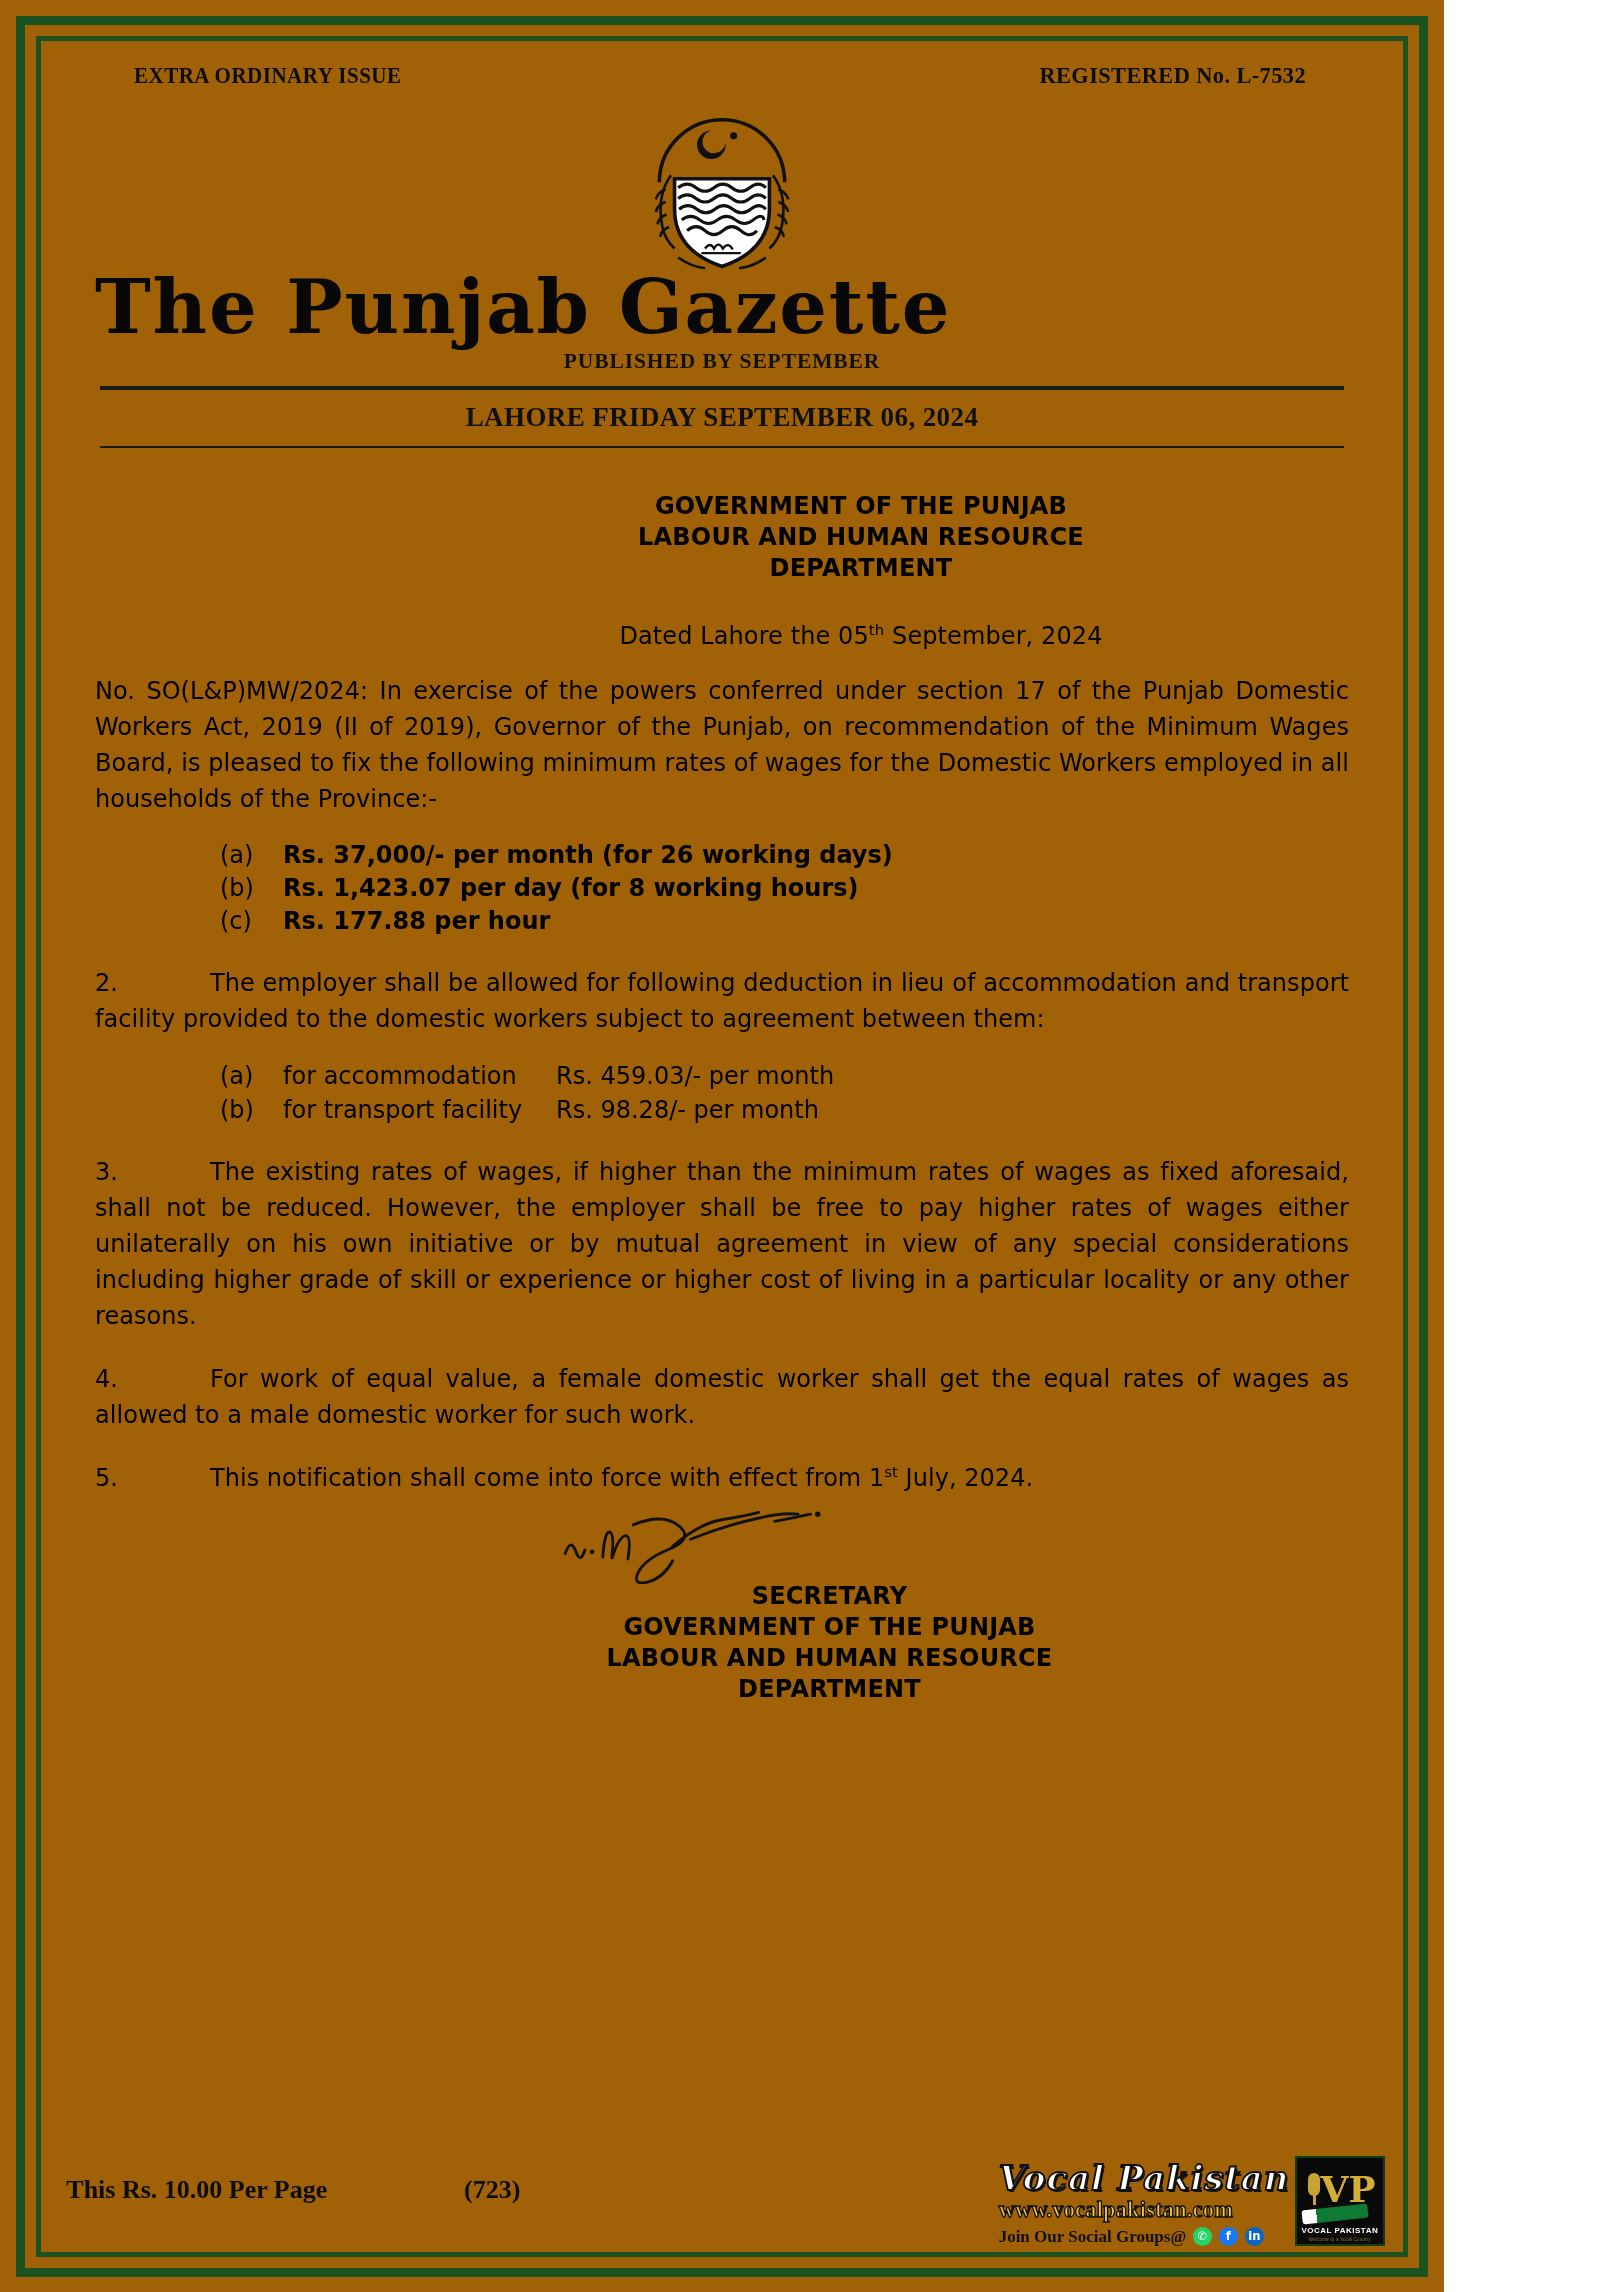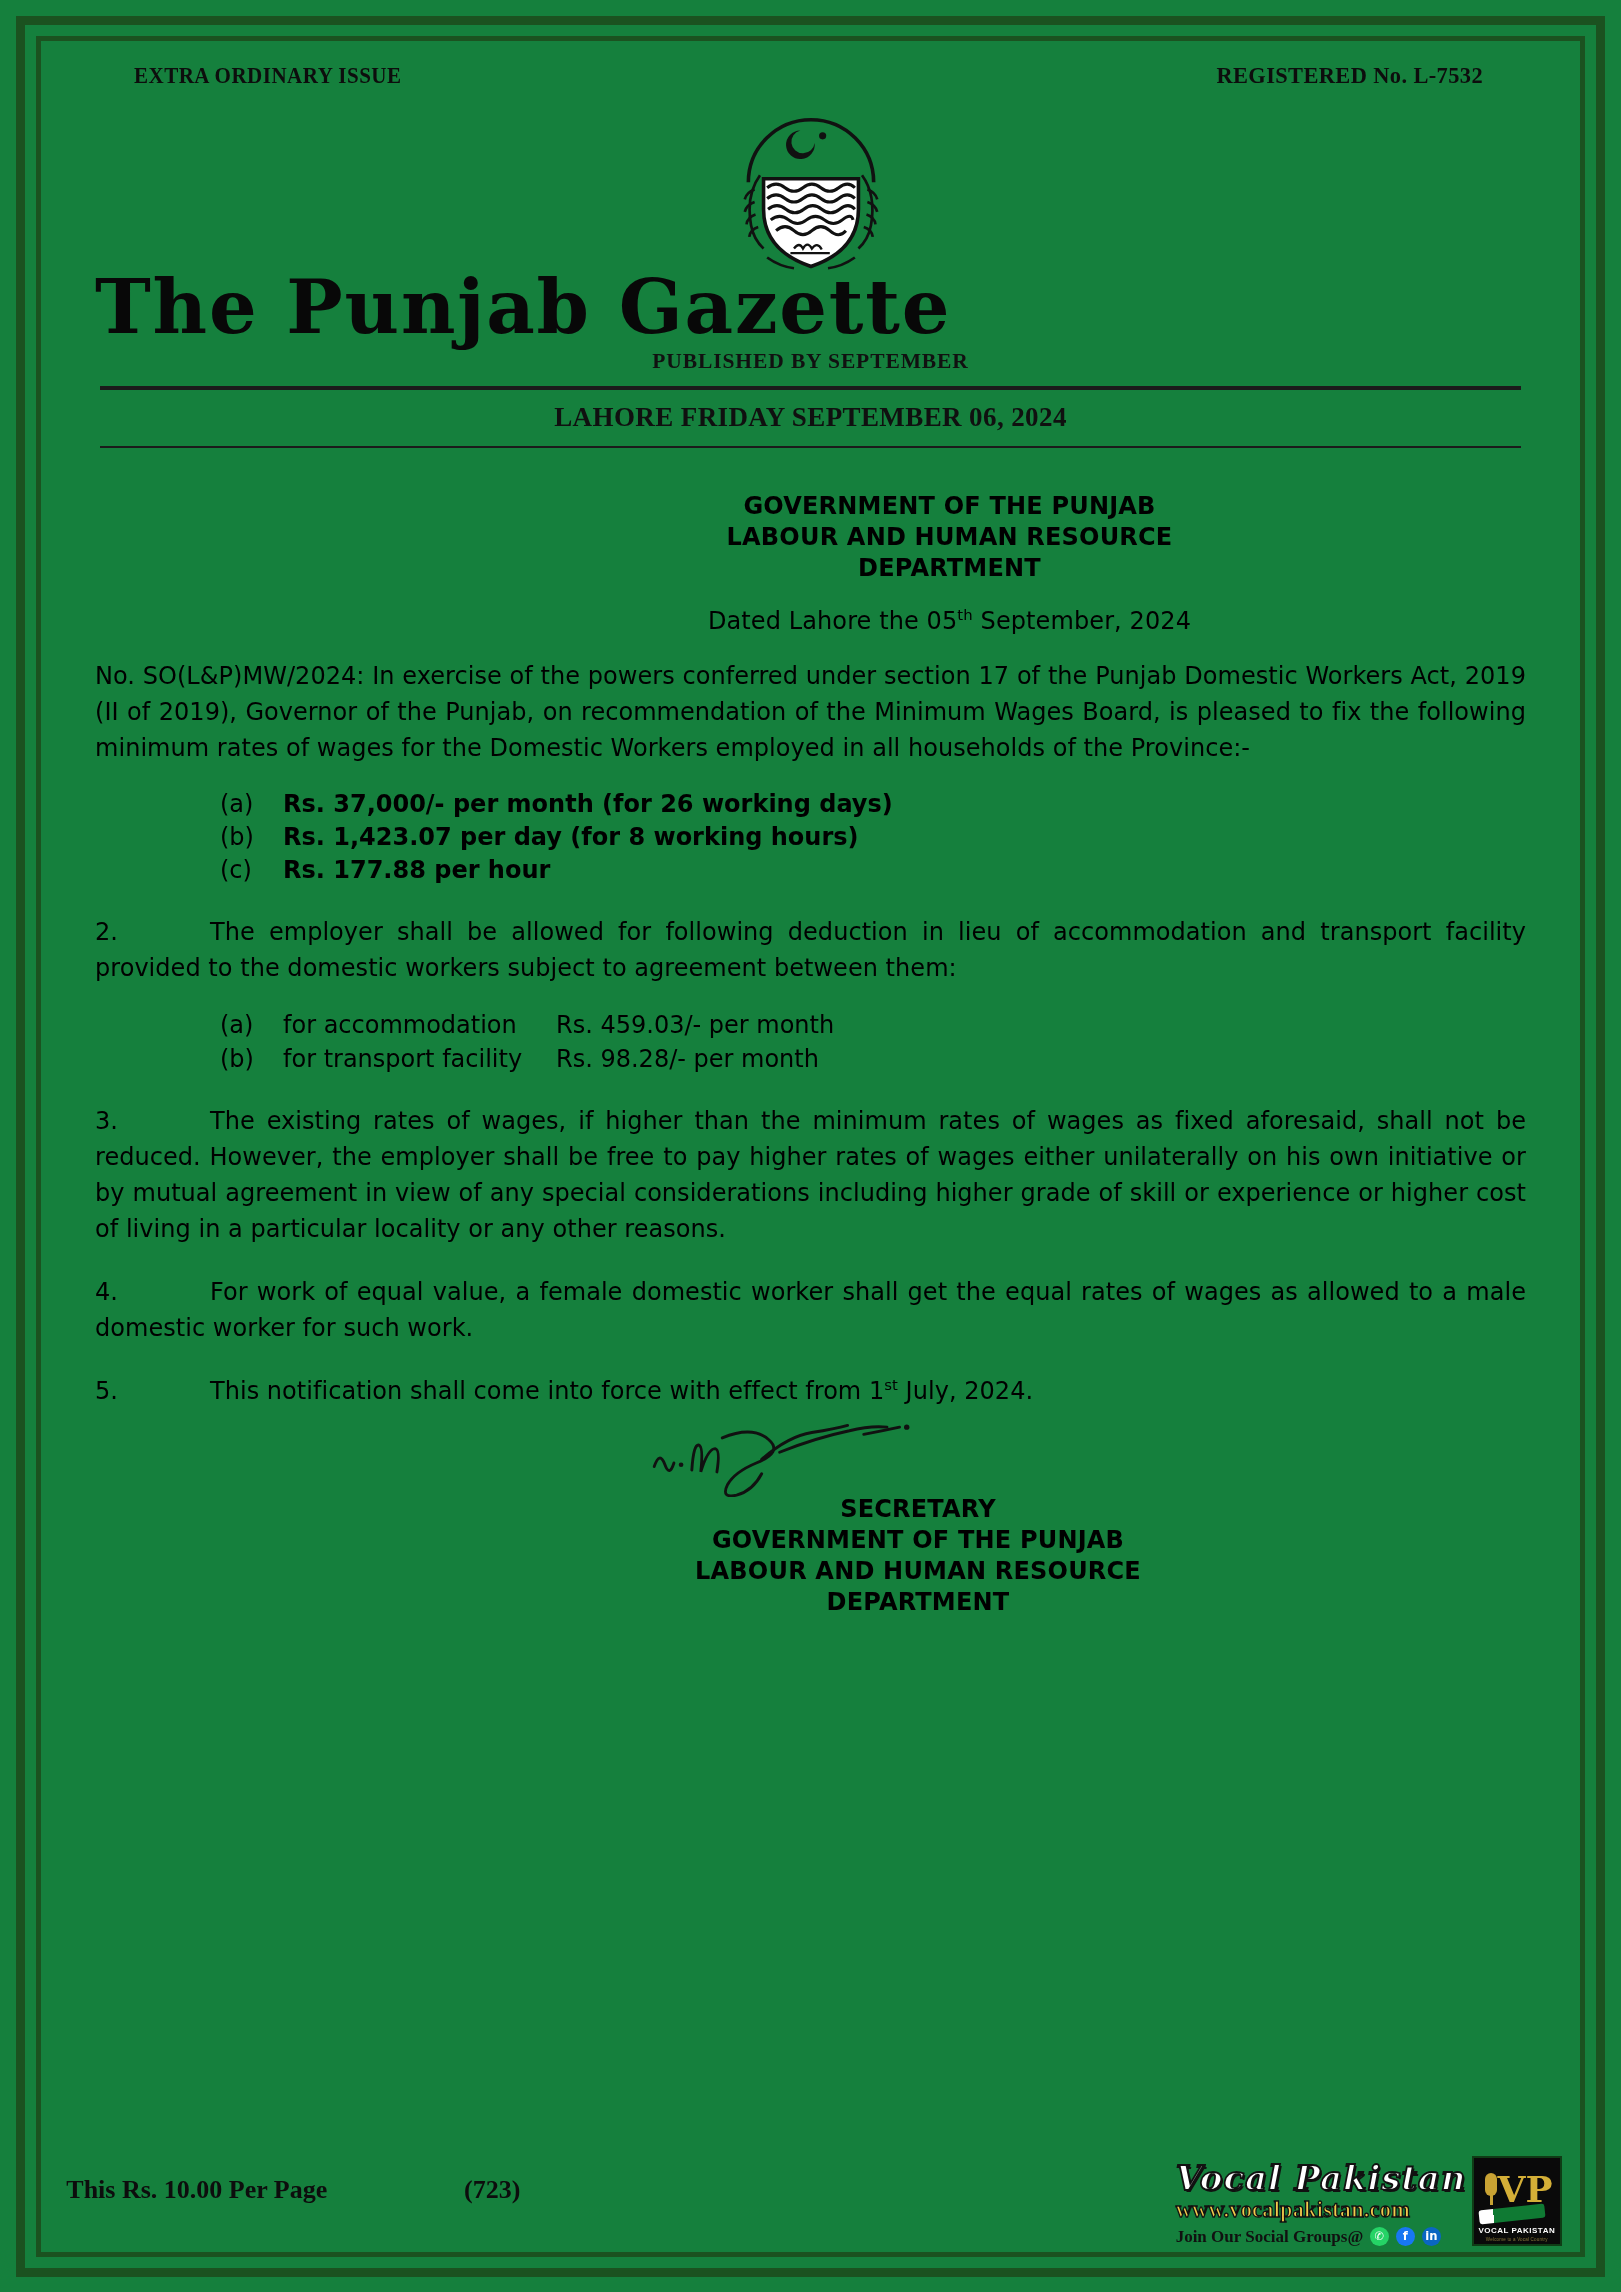--- a/index.html
+++ b/index.html
@@ -6,24 +6,24 @@
   html, body {
     margin: 0;
     padding: 0;
     background: #ffffff;
   }
   body {
     font-family: "DejaVu Sans", sans-serif;
   }
   .page {
     position: relative;
-    width: 1621px;
+    width: 1444px;
     height: 2293px;
     box-sizing: border-box;
-    background: #15803d;
+    background: #a16207;
     overflow: hidden;
   }
   
   .border-outer {
     position: absolute;
     left: 16px;
     top: 16px;
     right: 16px;
     bottom: 16px;
     border: 9.9px solid #1b5220;
@@ -127,21 +127,21 @@
     text-align: center;
     font-weight: bold;
     font-size: 24px;
     line-height: 1.28;
     letter-spacing: 0.2px;
     margin-left: 278px;
   }
   .dated-line {
     text-align: center;
     font-size: 24px;
-    margin-top: 23px;
+    margin-top: 38px;
     margin-left: 278px;
     letter-spacing: 0.1px;
   }
   .dated-line sup, .inline sup {
     font-size: 0.62em;
     vertical-align: super;
   }
   .notification-head {
     text-align: center;
     font-weight: bold;

